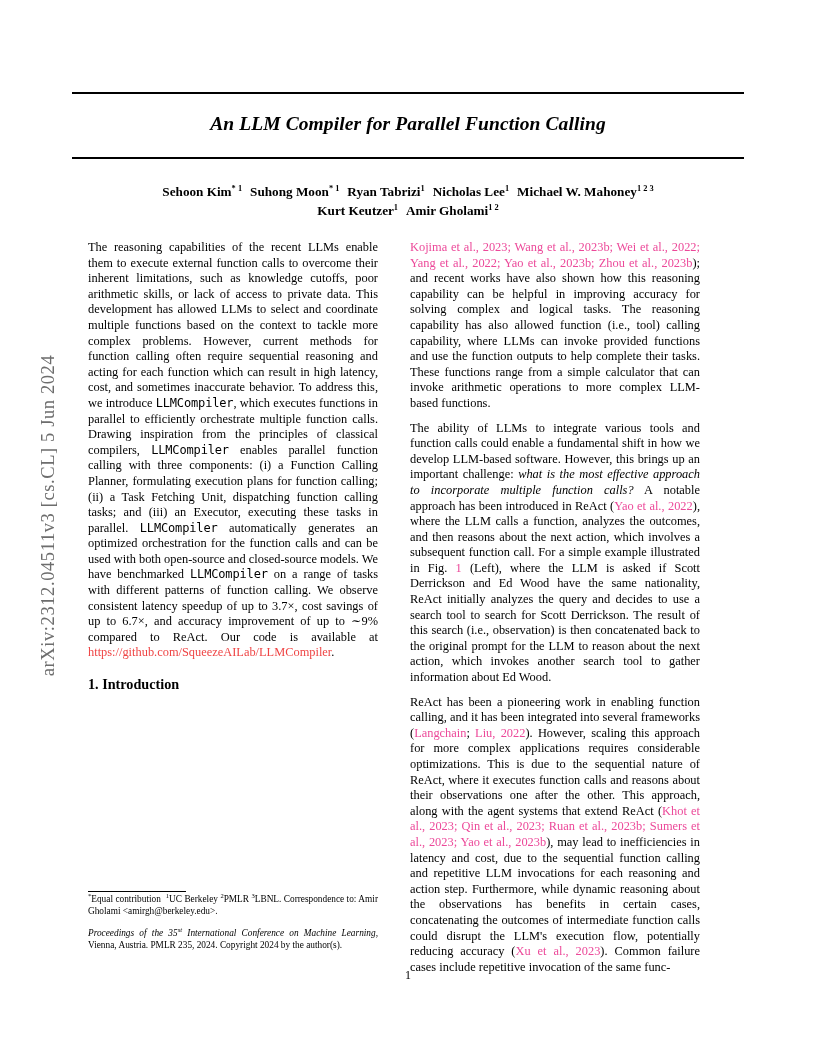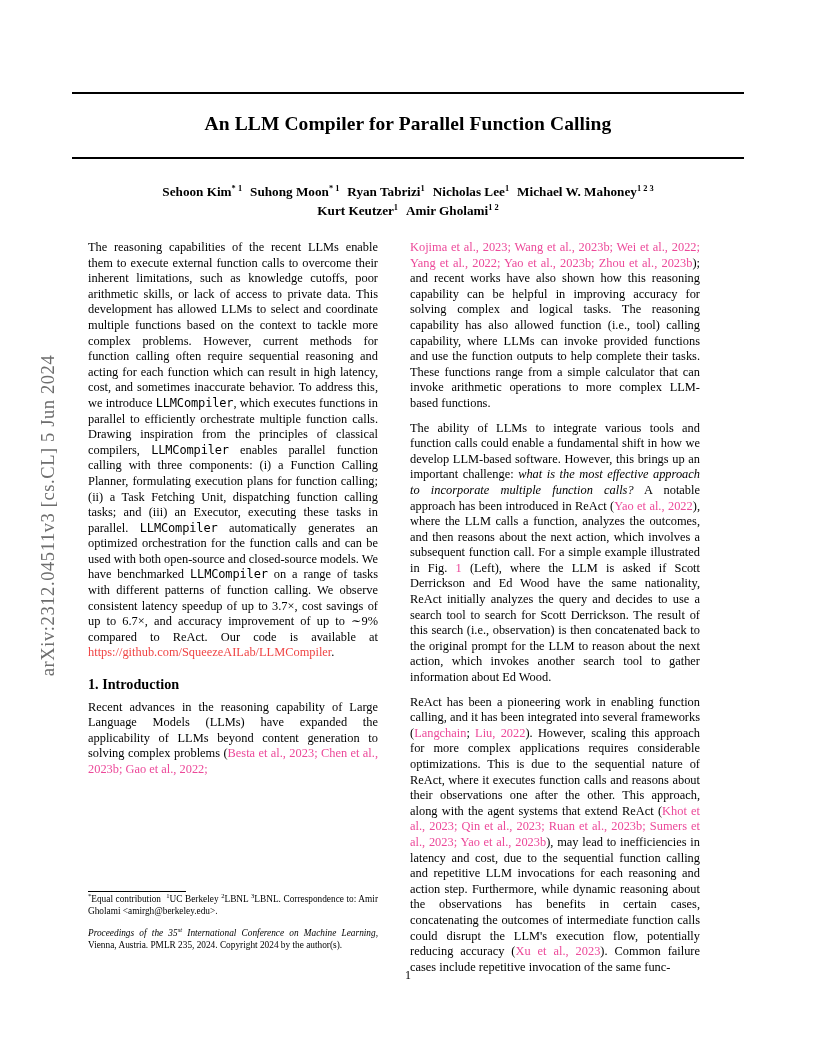--- a/index.html
+++ b/index.html
@@ -47,20 +47,21 @@
   
   .title {
     position: absolute;
     left: 72px;
     top: 113px;
     width: 672px;
     text-align: center;
     font-size: 19.5px;
     font-weight: bold;
     letter-spacing: 0.1px;
+    font-style: italic;
   }
 
   
   .authors {
     position: absolute;
     left: 72px;
     top: 182px;
     width: 672px;
     text-align: center;
     font-size: 13.2px;
@@ -175,33 +176,32 @@
     <div>
       <span><span>Kurt Keutzer</span><sup>1</sup></span><span class="author-sep"></span><span><span>Amir Gholami</span><sup>1 2</sup></span>
     </div>
   </div>
 
   <div class="col col-left">
     <p class="body"><span>The reasoning capabilities of the recent LLMs enable them to execute external function calls to overcome their inherent limitations, such as knowledge cutoffs, poor arithmetic skills, or lack of access to private data. This development has allowed LLMs to select and coordinate multiple functions based on the context to tackle more complex problems. However, current methods for function calling often require sequential reasoning and acting for each function which can result in high latency, cost, and sometimes inaccurate behavior. To address this, we introduce </span><span class="mono">LLMCompiler</span><span>, which executes functions in parallel to efficiently orchestrate multiple function calls. Drawing inspiration from the principles of classical compilers, </span><span class="mono">LLMCompiler</span><span> enables parallel function calling with three components: (i) a Function Calling Planner, formulating execution plans for function calling; (ii) a Task Fetching Unit, dispatching function calling tasks; and (iii) an Executor, executing these tasks in parallel. </span><span class="mono">LLMCompiler</span><span> automatically generates an optimized orchestration for the function calls and can be used with both open-source and closed-source models. We have benchmarked </span><span class="mono">LLMCompiler</span><span> on a range of tasks with different patterns of function calling. We observe consistent latency speedup of up to 3.7×, cost savings of up to 6.7×, and accuracy improvement of up to ∼9% compared to ReAct. Our code is available at </span><a class="url" href="#">https://github.com/SqueezeAILab/LLMCompiler</a><span>.</span></p>
 
     <div class="sec-head">1. Introduction</div>
 
-    <p class="body tight"><span>Recent advances in the reasoning capability of Large Language Models (LLMs) have expanded the applicability of LLMs beyond content generation to solving complex problems (</span><a class="lnk" href="#">Besta et al., 2023; Chen et al., 2023b; Gao et al., 2022;</a></p>
   </div>
 
   <div class="col col-right">
     <p class="body"><a class="lnk" href="#">Kojima et al., 2023; Wang et al., 2023b; Wei et al., 2022; Yang et al., 2022; Yao et al., 2023b; Zhou et al., 2023b</a><span>); and recent works have also shown how this reasoning capability can be helpful in improving accuracy for solving complex and logical tasks. The reasoning capability has also allowed function (i.e., tool) calling capability, where LLMs can invoke provided functions and use the function outputs to help complete their tasks. These functions range from a simple calculator that can invoke arithmetic operations to more complex LLM-based functions.</span></p>
 
     <p class="body"><span>The ability of LLMs to integrate various tools and function calls could enable a fundamental shift in how we develop LLM-based software. However, this brings up an important challenge: </span><span class="ital">what is the most effective approach to incorporate multiple function calls?</span><span> A notable approach has been introduced in ReAct (</span><a class="lnk" href="#">Yao et al., 2022</a><span>), where the LLM calls a function, analyzes the outcomes, and then reasons about the next action, which involves a subsequent function call. For a simple example illustrated in Fig. </span><a class="lnk" href="#">1</a><span> (Left), where the LLM is asked if Scott Derrickson and Ed Wood have the same nationality, ReAct initially analyzes the query and decides to use a search tool to search for Scott Derrickson. The result of this search (i.e., observation) is then concatenated back to the original prompt for the LLM to reason about the next action, which invokes another search tool to gather information about Ed Wood.</span></p>
 
     <p class="body"><span>ReAct has been a pioneering work in enabling function calling, and it has been integrated into several frameworks (</span><a class="lnk" href="#">Langchain</a><span>; </span><a class="lnk" href="#">Liu, 2022</a><span>). However, scaling this approach for more complex applications requires considerable optimizations. This is due to the sequential nature of ReAct, where it executes function calls and reasons about their observations one after the other. This approach, along with the agent systems that extend ReAct (</span><a class="lnk" href="#">Khot et al., 2023; Qin et al., 2023; Ruan et al., 2023b; Sumers et al., 2023; Yao et al., 2023b</a><span>), may lead to inefficiencies in latency and cost, due to the sequential function calling and repetitive LLM invocations for each reasoning and action step. Furthermore, while dynamic reasoning about the observations has benefits in certain cases, concatenating the outcomes of intermediate function calls could disrupt the LLM's execution flow, potentially reducing accuracy (</span><a class="lnk" href="#">Xu et al., 2023</a><span>). Common failure cases include repetitive invocation of the same func-</span></p>
   </div>
 
   <div class="footnote-rule"></div>
   <div class="footnote">
-    <p class="fn-p"><sup>*</sup><span>Equal contribution</span>&nbsp; <sup>1</sup><span>UC Berkeley</span> <sup>2</sup><span>LBNL</span> <sup>3</sup><span>LBNL. Correspondence to: Amir Gholami &lt;amirgh@berkeley.edu&gt;.</span></p>
+    <p class="fn-p"><sup>*</sup><span>Equal contribution</span>&nbsp; <sup>1</sup><span>UC Berkeley</span> <sup>2</sup><span>PMLR</span> <sup>3</sup><span>LBNL. Correspondence to: Amir Gholami &lt;amirgh@berkeley.edu&gt;.</span></p>
     <div class="fn-gap"></div>
     <p class="fn-p"><span class="proceedings"><span>Proceedings of the 35</span><sup>st</sup><span> International Conference on Machine Learning</span></span><span>, Vienna, Austria. PMLR 235, 2024. Copyright 2024 by the author(s).</span></p>
   </div>
 
   <div class="page-number">1</div>
 
 </div>
 
 </body></html>

